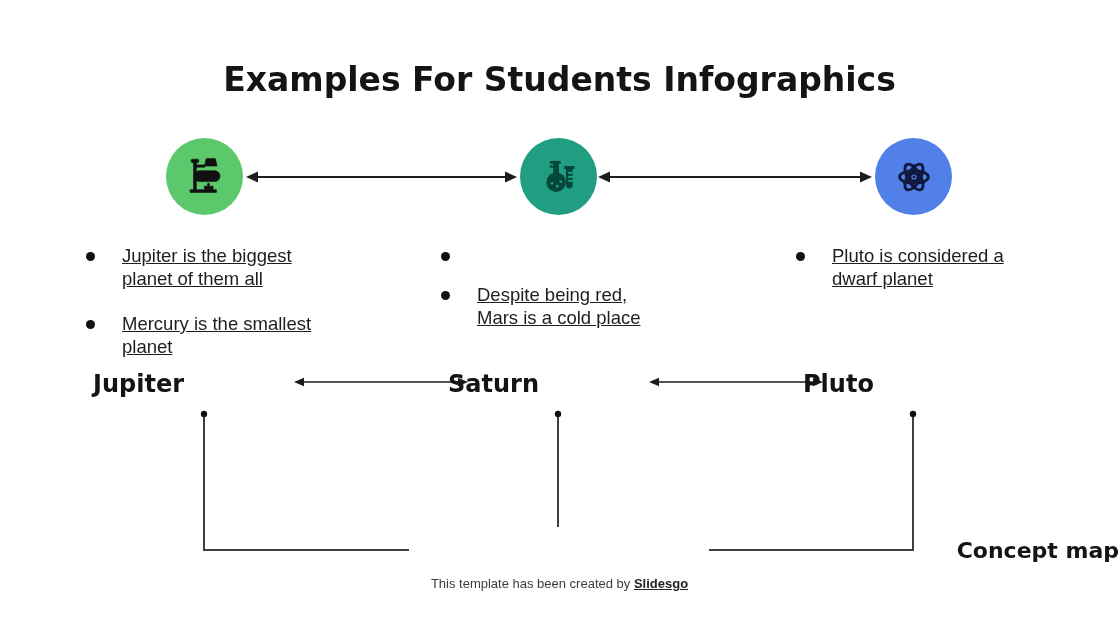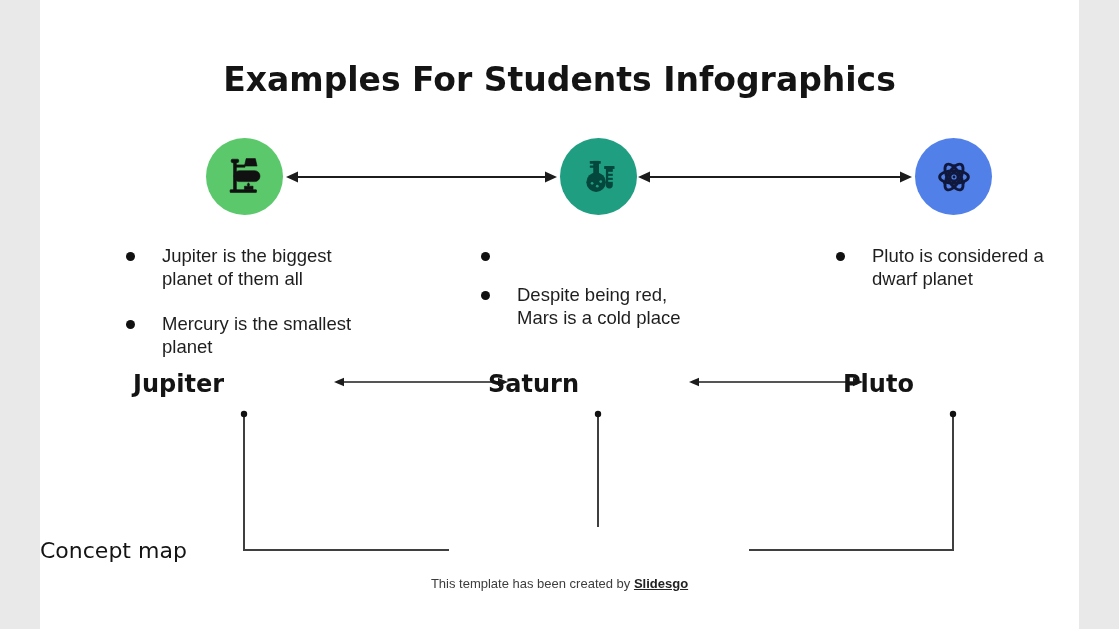--- a/index.html
+++ b/index.html
@@ -1,18 +1,18 @@
 <!DOCTYPE html>
 <html><head>
 <meta charset="utf-8">
 <style>
   html,body{margin:0;padding:0;background:#e9e9e9;}
   .slide{
     position:relative;
-    width:1039px;height:629px;
+    width:1119px;height:629px;
     background:#ffffff;
     font-family:"Liberation Sans", sans-serif;
     color:#1e1e1e;
     overflow:hidden;
     margin:0 auto;
   }
   .title{
     position:absolute;left:0;right:0;top:60px;
     text-align:center;
     font-family:"DejaVu Sans", sans-serif;
@@ -37,34 +37,34 @@
     font-size:18.5px;line-height:23px;color:#1e1e1e;
   }
   .col-1{left:86px;}
   .col-2{left:441px;}
   .col-3{left:796px;}
   .bullet-item{display:flex;margin-bottom:22px;}
   .bullet-dot{
     width:9px;height:9px;border-radius:50%;
     background:#111;margin-top:8px;margin-right:27px;flex:none;
   }
-  .bullet-text{white-space:pre-line;}
+  .bullet-text{white-space:pre-line;text-decoration:underline;}
   .planet-label{
     position:absolute;top:370px;width:220px;
     font-family:"DejaVu Sans", sans-serif;
     font-weight:800;font-size:24px;color:#141414;
   }
   .planet-1{left:93px;}
   .planet-2{left:448px;}
   .planet-3{left:803px;}
   .concept-label{
     position:absolute;left:0;right:0;top:538px;
-    text-align:left;
+    text-align:right;
     font-family:"DejaVu Sans", sans-serif;
-    font-weight:400;font-size:22px;color:#141414;
+    font-weight:700;font-size:22px;color:#141414;
   }
   .footer{
     position:absolute;left:0;right:0;top:576px;
     text-align:center;font-size:13px;color:#3d3d3d;
   }
   .footer .brand{
     font-weight:bold;color:#222;
     text-decoration:underline;cursor:pointer;
   }
 </style>

